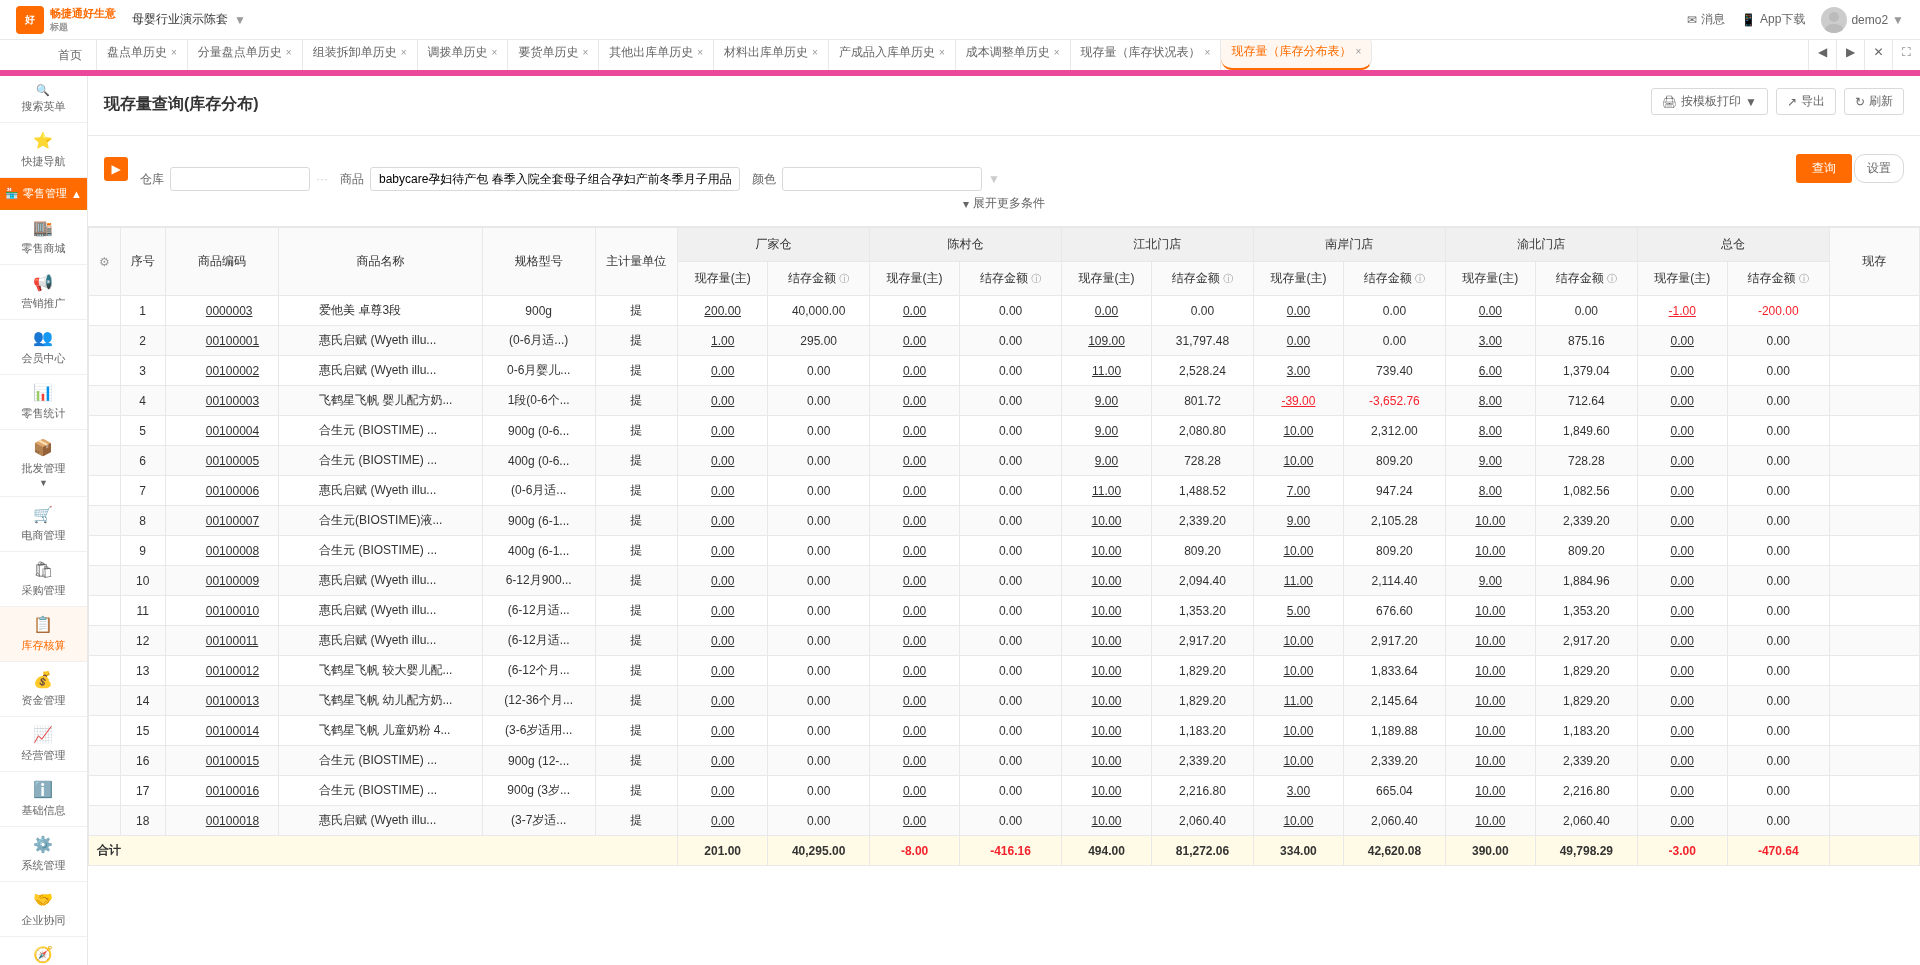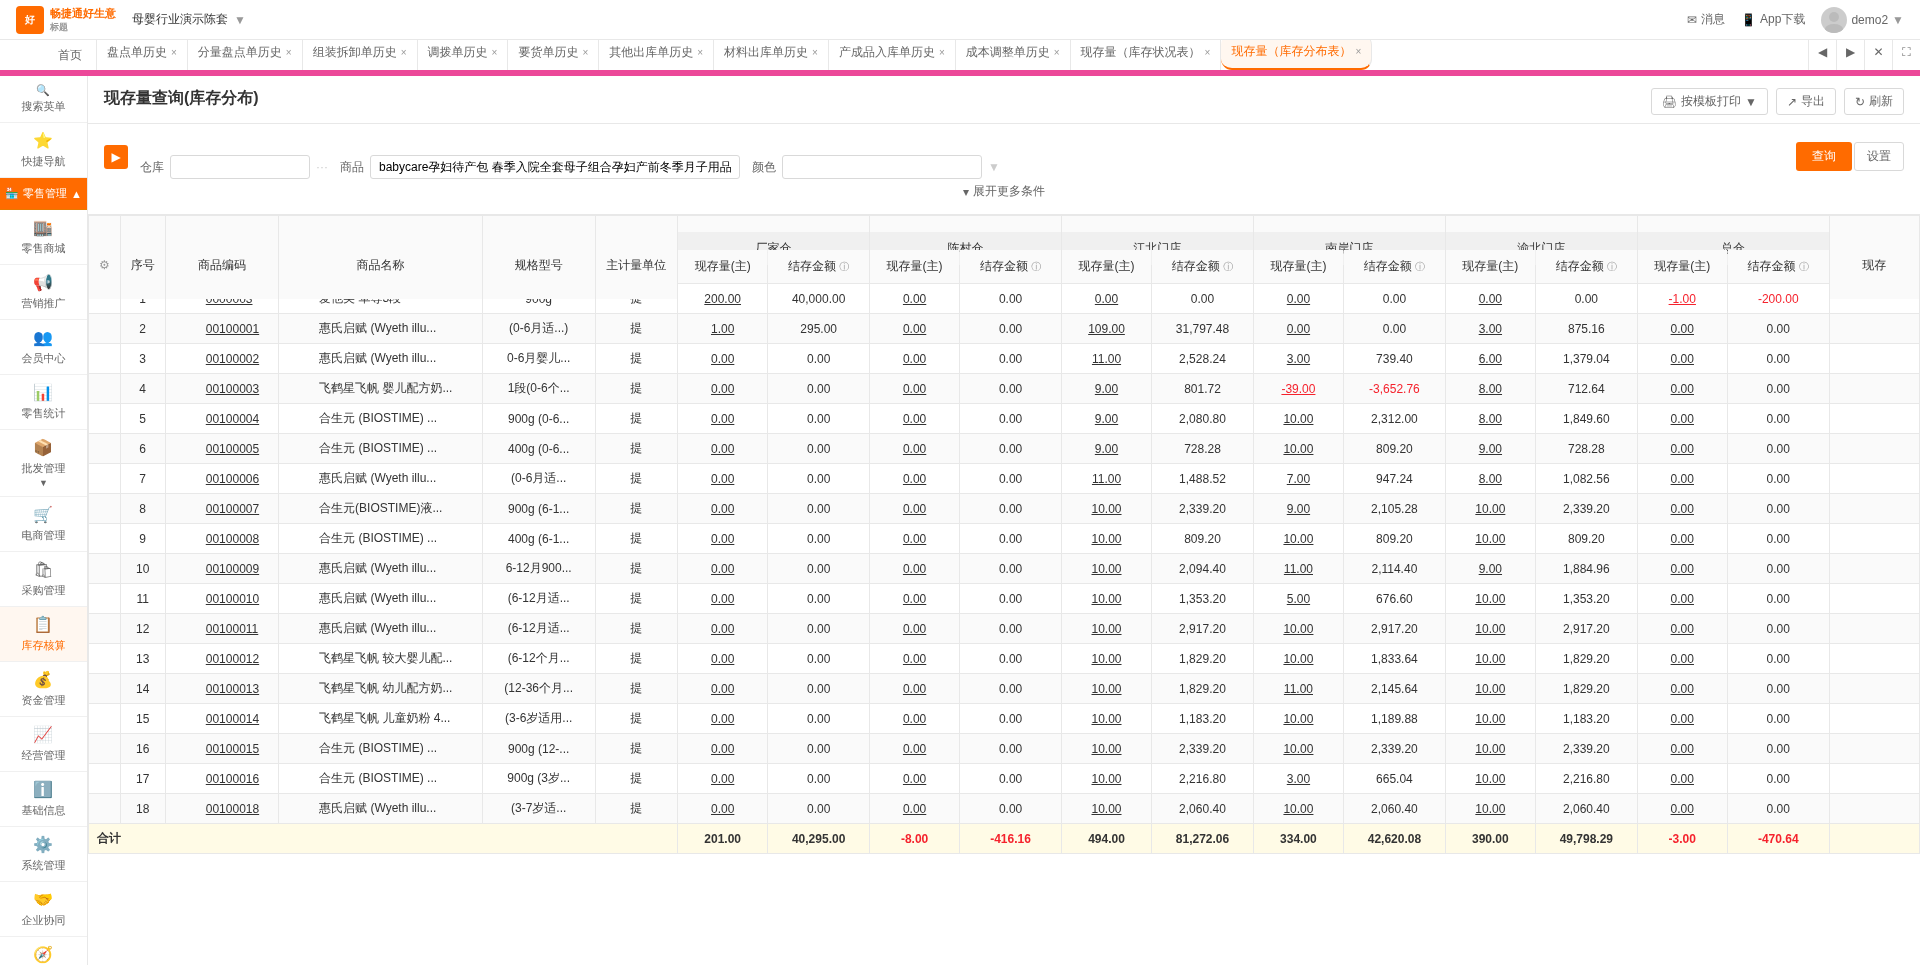--- a/index.html
+++ b/index.html
@@ -118,23 +118,23 @@
     .content-area { flex: 1; display: flex; flex-direction: column; overflow: hidden; }
 
     
     .page-header {
       background: #fff;
       padding: 12px 16px 0;
       border-bottom: 1px solid #e8e8e8;
     }
     .page-title-row {
       display: flex;
-      align-items: flex-start;
+      align-items: flex-end;
       justify-content: space-between;
-      margin-bottom: 8px;
+      margin-bottom: 20px;
     }
     .page-title { font-size: 16px; font-weight: bold; color: #333; }
     .header-actions { display: flex; align-items: center; gap: 8px; }
     .btn-header { padding: 4px 10px; border: 1px solid #d9d9d9; border-radius: 3px; background: #fff; color: #666; cursor: pointer; font-size: 12px; display: flex; align-items: center; gap: 4px; }
 
     
     .search-bar {
       background: #fff;
       padding: 10px 16px;
       border-bottom: 1px solid #e8e8e8;
@@ -145,29 +145,29 @@
     .search-input {
       border: 1px solid #d9d9d9;
       border-radius: 3px;
       padding: 4px 8px;
       font-size: 12px;
       outline: none;
       width: 120px;
     }
     .search-input-wide { width: 360px; }
     .btn-query { background: #ff6b00; color: white; border: none; border-radius: 3px; padding: 5px 16px; cursor: pointer; font-size: 12px; }
-    .btn-setting { background: #fff; color: #666; border: 1px solid #d9d9d9; border-radius: 3px; padding: 5px 12px; cursor: pointer; font-size: 12px; }
+    .btn-setting { background: #fff; color: #666; border: 1px solid #d9d9d9; border-radius: 11px; padding: 5px 12px; cursor: pointer; font-size: 12px; }
     .expand-more { display: flex; align-items: center; justify-content: center; padding: 4px; cursor: pointer; color: #666; font-size: 12px; gap: 4px; }
     .orange-arrow { width: 24px; height: 24px; background: #ff6b00; color: white; border-radius: 3px; display: flex; align-items: center; justify-content: center; cursor: pointer; font-size: 12px; }
 
     
     .table-area { flex: 1; overflow: auto; background: #fff; margin: 0; }
     table { width: 100%; border-collapse: collapse; font-size: 12px; }
     thead tr { background: #fafafa; }
-    th { padding: 8px 6px; border: 1px solid #e8e8e8; font-weight: normal; color: #333; white-space: nowrap; position: sticky; top: 16px; background: #fafafa; z-index: 2; }
+    th { padding: 8px 6px; border: 1px solid #e8e8e8; font-weight: normal; color: #333; white-space: nowrap; position: sticky; top: 0; background: #fafafa; z-index: 2; }
     td { padding: 6px 6px; text-align: center; border: 1px solid #e8e8e8; white-space: nowrap; }
     tr:nth-child(even) td { background: #fafafa; }
     .td-left { text-align: left; padding-left: 40px; }
     .negative { color: #f5222d; }
     .underline { text-decoration: underline; cursor: pointer; }
     .footer-row td { background: #fffbe6 !important; font-weight: bold; }
     th.group-label { background: #f0f0f0; }
     .icon-info { color: #999; font-size: 10px; cursor: pointer; }
     .gear-icon { color: #999; cursor: pointer; }
 

